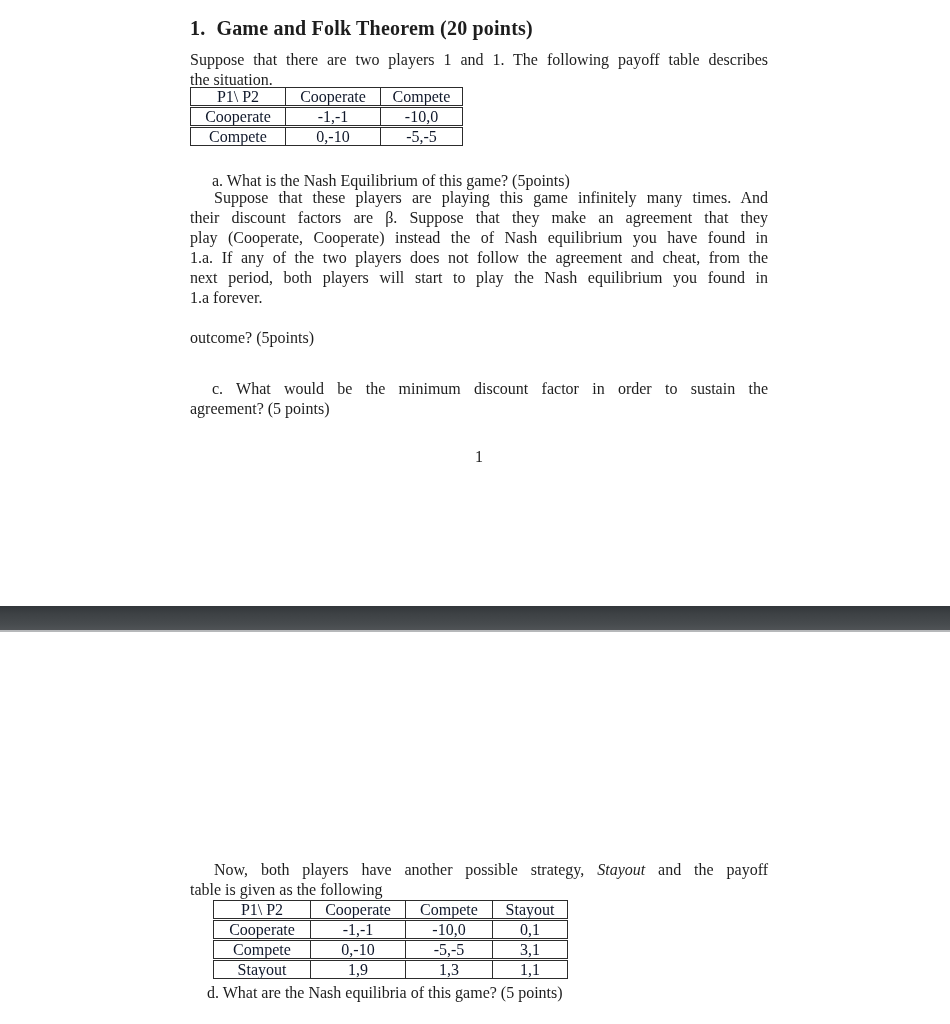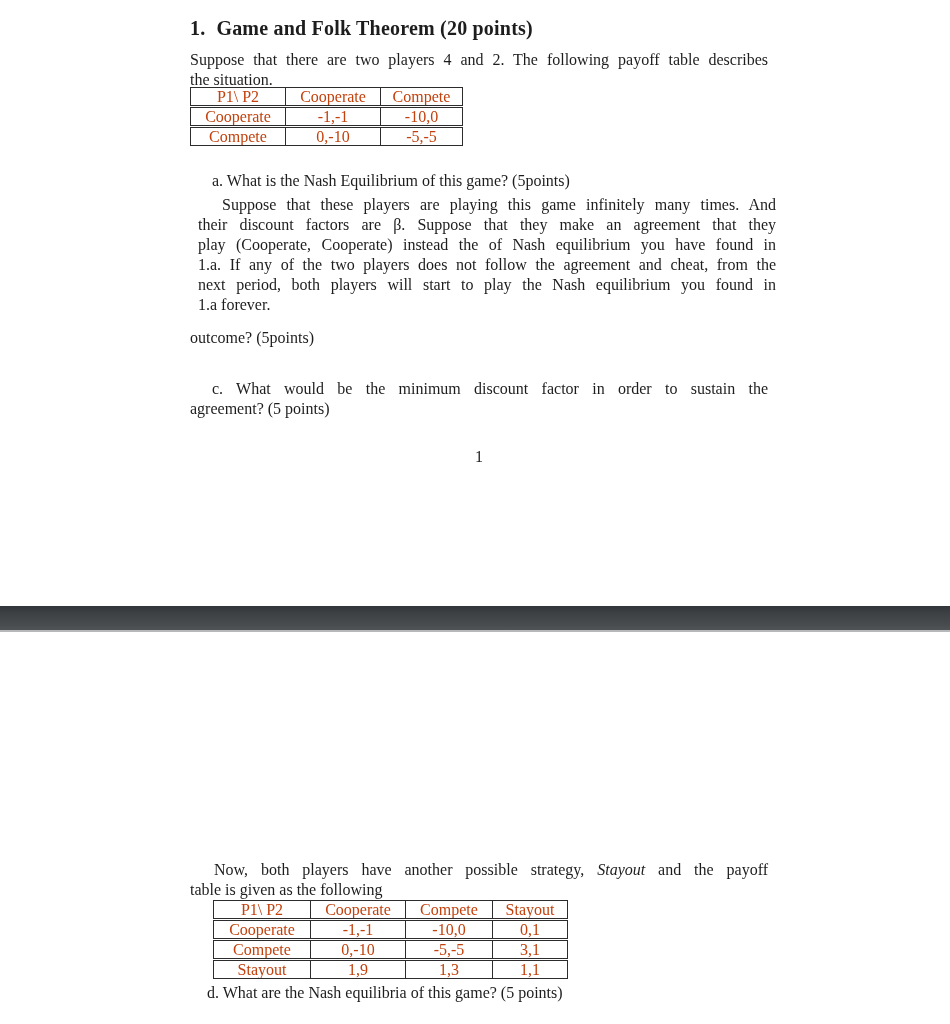--- a/index.html
+++ b/index.html
@@ -38,41 +38,41 @@
   .ind24 { text-indent: 24px; }
   .ind22 { text-indent: 22px; margin-top: 22px; }
   .ind17 { text-indent: 17px; }
 
   table.payoff {
     position: absolute;
     border-collapse: separate;
     border-spacing: 0 1px;
     table-layout: fixed;
     font-size: 16px;
-    color: #c2410c;
+    color: #0f172a;
   }
   table.payoff td {
     box-sizing: border-box;
     height: 19px;
     padding: 0;
     text-align: center;
     vertical-align: middle;
     line-height: 17px;
     border: 1px solid #2c2c2c;
     border-right: none;
     overflow: hidden;
   }
   table.payoff td:last-child { border-right: 1px solid #2c2c2c; }
 
   #table1 { left: 190px; top: 86px; }
   #table2 { left: 213px; top: 899px; }
 
   .intro    { top: 50px; }
   .qa       { top: 149px; }
-  .para2    { top: 195px; margin-left: 8px; }
+  .para2    { top: 188px; }
   .qb       { top: 328px; }
   .qc       { top: 357px; }
   .pagenum  { top: 447px; text-align: center; }
   .p2para   { top: 860px; }
   .qd       { top: 983px; font-family: Liberation Serif, serif; }
 
   .separator {
     left: 0; top: 606px;
     width: 950px; height: 24px;
     background: linear-gradient(180deg, #32363a 0%, #3e4245 35%, #474b4e 75%, #505356 100%);
@@ -86,21 +86,21 @@
 
 <div style="position:absolute; inset:0;">
 
   <div>
 
     <div class="abs col doc-title">
       <span class="num">1.</span><span>Game and Folk Theorem (20 points)</span>
     </div>
 
     <div class="abs col intro">
-      <div class="line jline">Suppose that there are two players 4 and 2. The following payoff table describes</div>
+      <div class="line jline">Suppose that there are two players 1 and 1. The following payoff table describes</div>
       <div class="line">the situation.</div>
     </div>
 
     <table id="table1" class="payoff">
       <colgroup>
           <col style="width:95px">
           <col style="width:95px">
           <col style="width:83px">
         </colgroup>
       <tbody>

